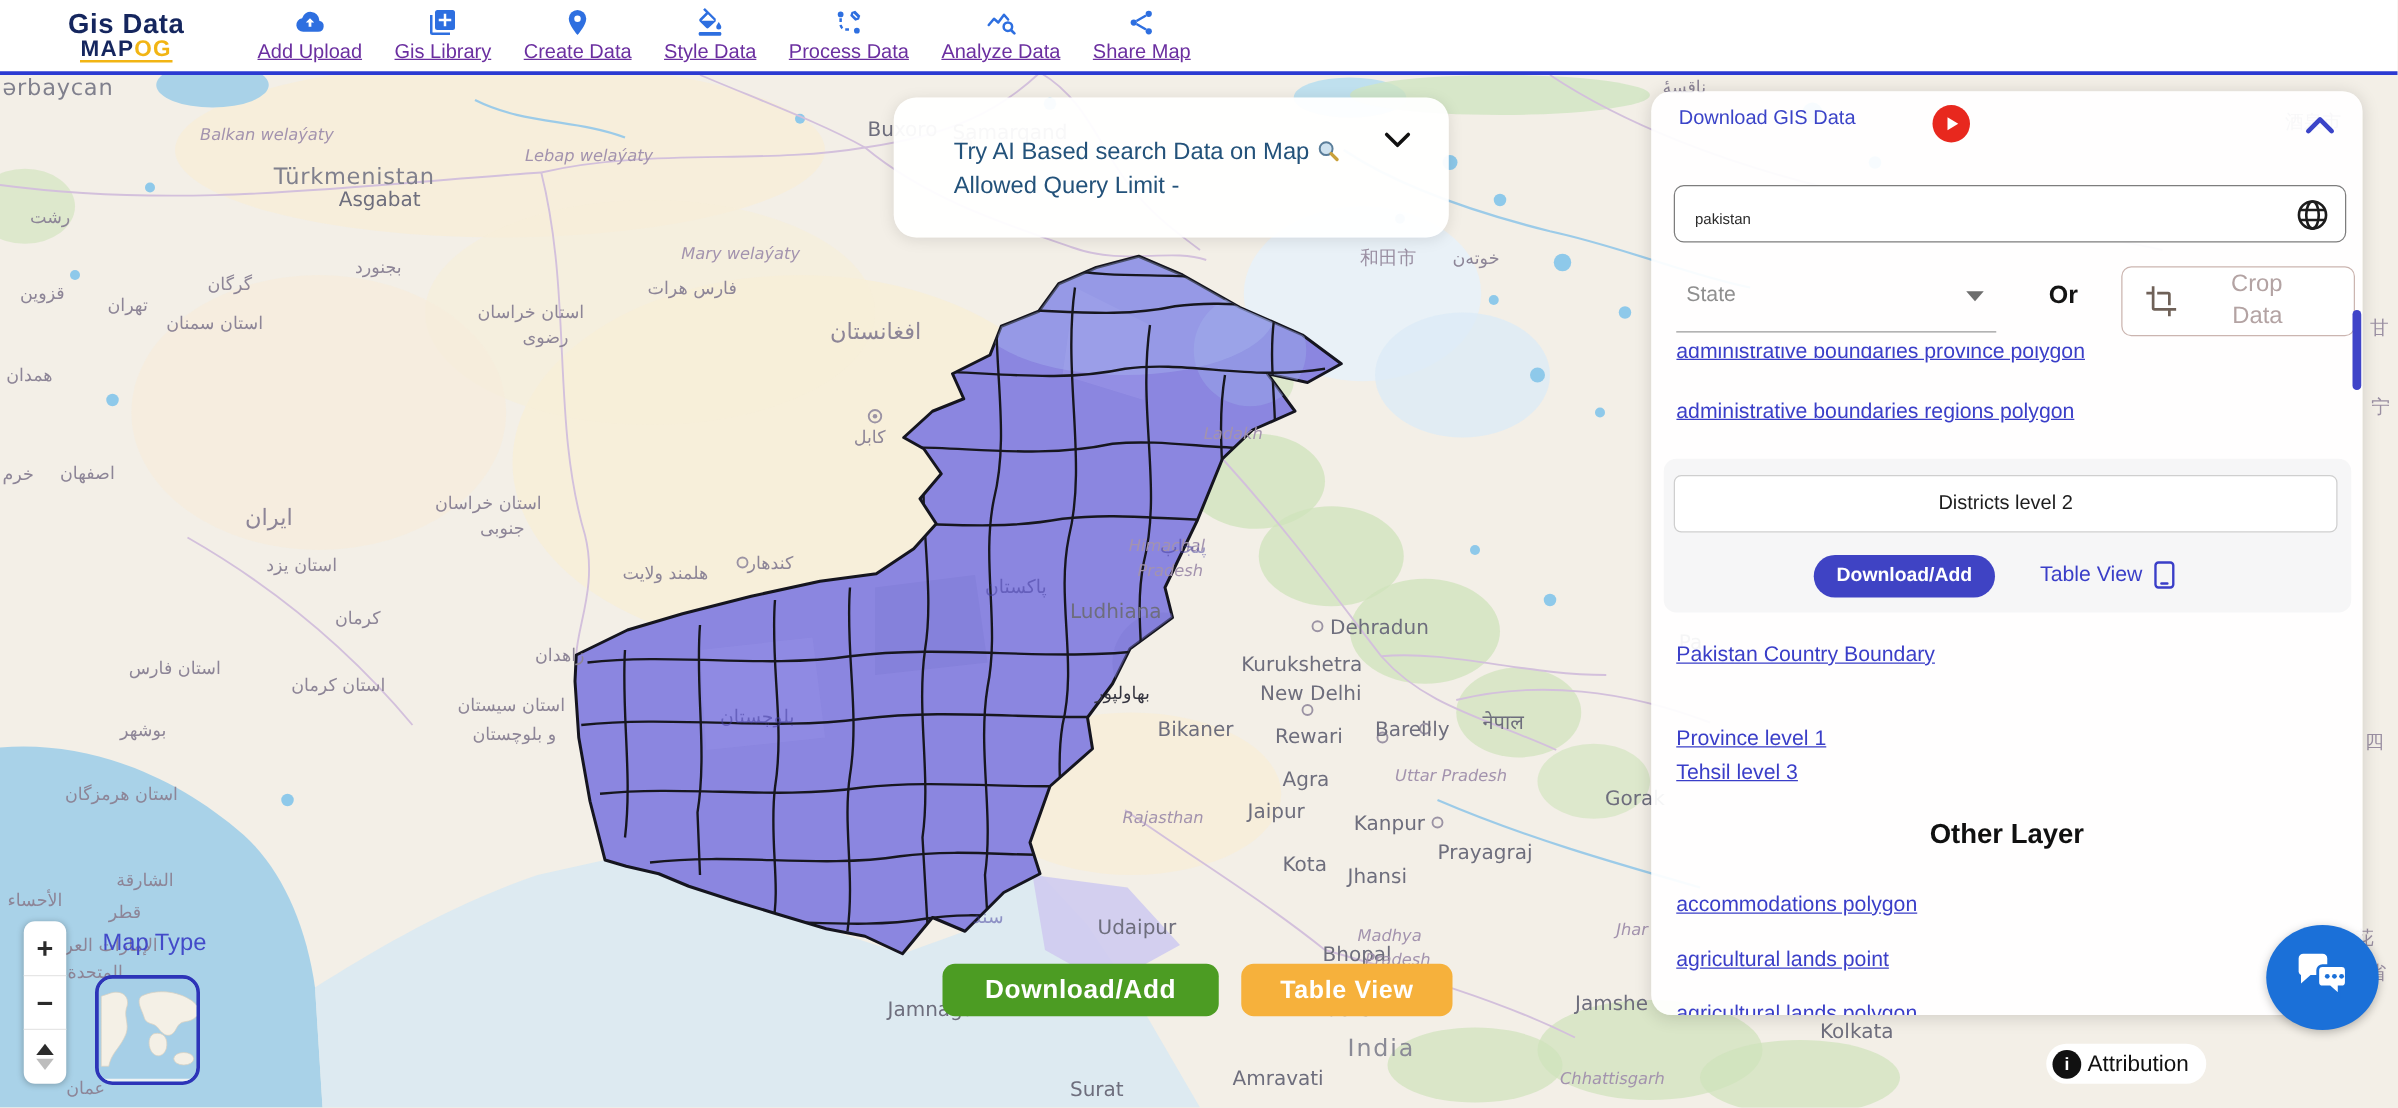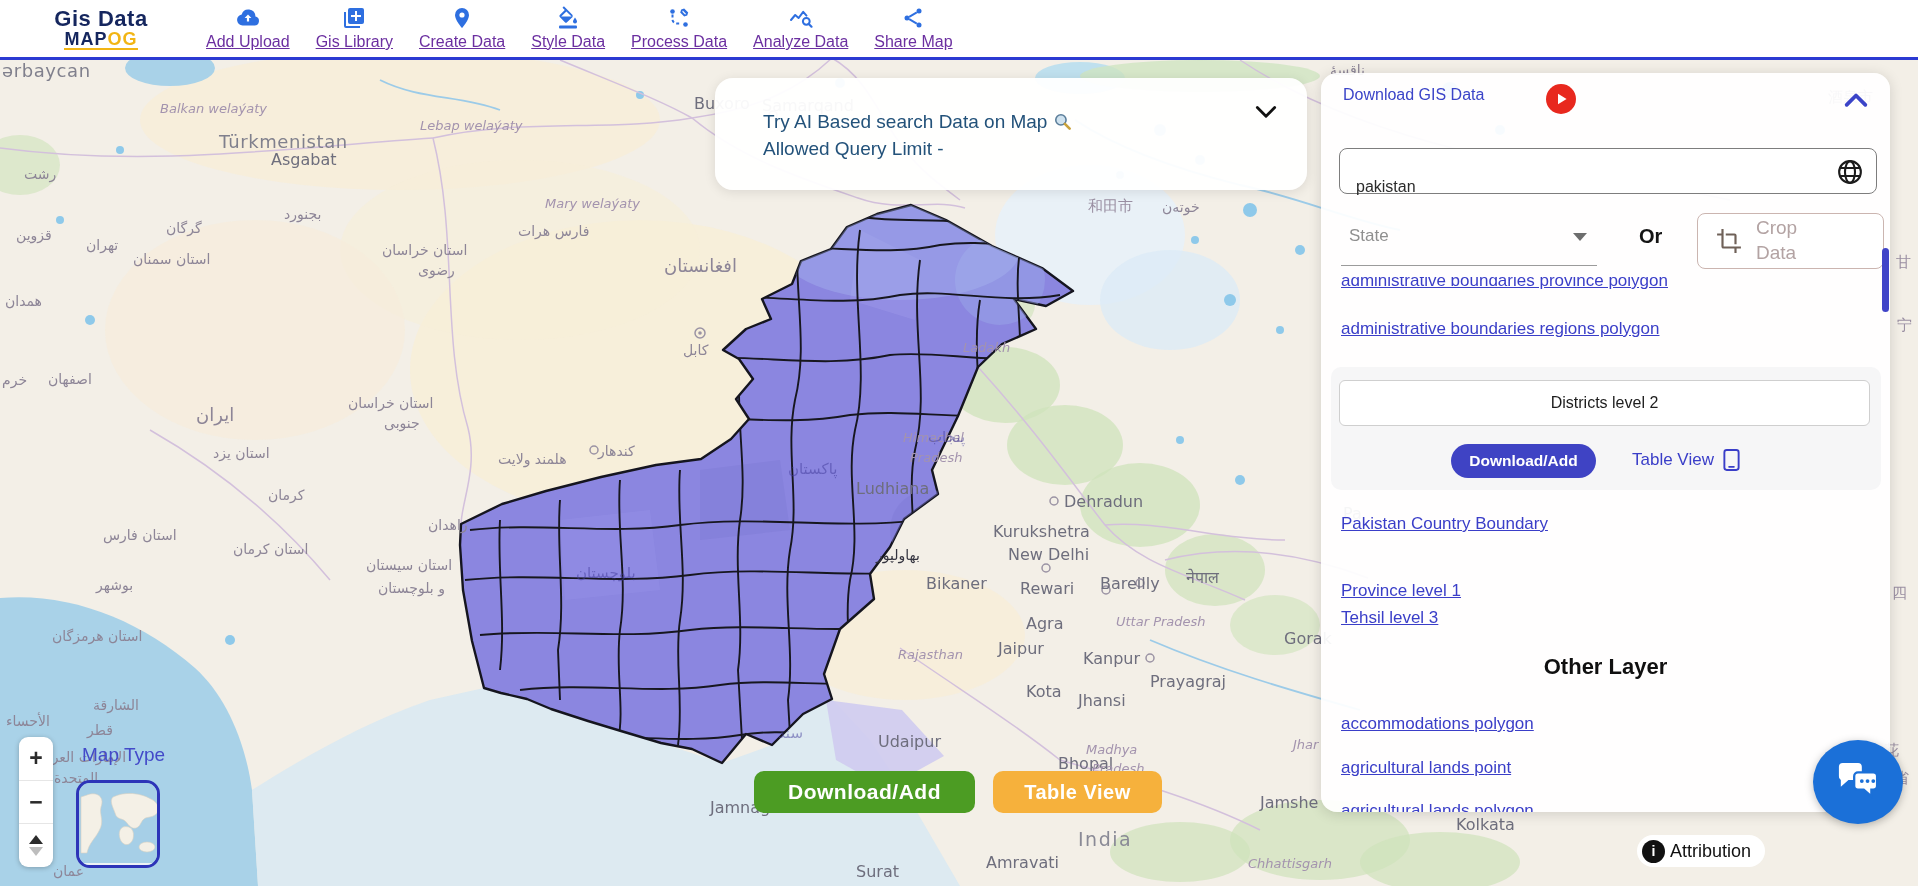--- a/index.html
+++ b/index.html
@@ -35,45 +35,45 @@
   .ml-big { color:#80808d; font-size:18px; letter-spacing:.6px; }
   .ml-gi { color:#a393ae; font-style:italic; font-size:13px; }
   .ml-ar { color:#8d8597; font-size:14px; }
   .ml-arbig { color:#8d8597; font-size:18px; }
   .ml-cn { color:#9a8fa2; font-size:15px; }
   .ml-fade { color:#403a9a; opacity:.5; font-size:15px; }
   .ml-dark { color:#34343f; font-size:14px; }
   .ml-country { color:#8a8a96; font-size:19px; letter-spacing:1.5px; }
 
   
-  #aicard { position:absolute; left:715px; top:78px; width:592px; height:112px; background:rgba(255,255,255,.95);
+  #aicard { position:absolute; left:715px; top:78px; width:444px; height:112px; background:rgba(255,255,255,.95);
     border-radius:18px; box-shadow:0 2px 12px rgba(0,0,0,.10); z-index:3; }
   #aicard .t1 { position:absolute; left:48px; top:33px; font-size:19px; color:#23527a; font-weight:500; }
   #aicard .t2 { position:absolute; left:48px; top:60px; font-size:19px; color:#23527a; font-weight:500; }
   #ai-chev { position:absolute; right:28px; top:24px; cursor:pointer; }
 
   
   #panel { position:absolute; left:1321px; top:73px; width:569px; height:739px; background:rgba(255,255,255,.93);
     border-radius:16px; box-shadow:0 2px 14px rgba(0,0,0,.14); z-index:4; overflow:hidden; }
   #panel-title { position:absolute; left:22px; top:13px; font-size:16px; color:#3b44c8; cursor:pointer; }
   #yt-icon { position:absolute; left:224px; top:10px; cursor:pointer; }
   #panel-chev { position:absolute; right:20px; top:14px; cursor:pointer; }
   #search-box { position:absolute; left:18px; top:75px; width:538px; height:46px; border:1px solid #7d7d7d;
     border-radius:8px; background:#fff; }
-  #search-input { position:absolute; left:16px; top:16px; width:460px; height:44px; border:none; outline:none;
-    font-size:16px; color:#2b2b2b; background:transparent; font-family:"Liberation Sans",sans-serif; }
+  #search-input { position:absolute; left:16px; top:4px; width:460px; height:44px; border:none; outline:none;
+    font-size:12px; color:#2b2b2b; background:transparent; font-family:"Liberation Sans",sans-serif; }
   #globe-icon { position:absolute; right:12px; top:9px; }
   #state-select { position:absolute; left:20px; top:136px; width:256px; height:57px; border-bottom:1px solid #9b9b9b; cursor:pointer; }
   #state-select .slabel { position:absolute; left:8px; top:17px; font-size:17px; color:#8f8f8f; }
   #state-select .scaret { position:absolute; right:10px; top:24px; width:0; height:0;
     border-left:7px solid transparent; border-right:7px solid transparent; border-top:8px solid #6d6d6d; }
   #or-label { position:absolute; left:318px; top:152px; font-size:20px; font-weight:600; color:#141414; }
   #crop-btn { position:absolute; left:376px; top:140px; width:187px; height:56px; border:1px solid #cbb5b0;
     border-radius:8px; background:#fff; display:flex; align-items:center; gap:14px; padding-left:18px; cursor:pointer; }
-  #crop-btn .ctext { font-size:19px; color:#b3a3a3; line-height:1.3; width:70px; }
+  #crop-btn .ctext { font-size:19px; color:#b3a3a3; line-height:1.3; width:70px;text-align:right; }
   .plink { font-size:17px; font-weight:500; color:#3a3ec8; text-decoration:underline; cursor:pointer; white-space:nowrap; }
   #links-top { position:absolute; left:20px; top:204px; width:520px; height:88px; overflow:hidden; }
   #links-top .plink { display:block; }
   #link-t0 { margin-top:-6px; } #link-t1 { margin-top:28px; }
   #layer-card { position:absolute; left:10px; top:294px; width:550px; height:123px; background:#f6f6f7; border-radius:10px; }
   #layer-name-box { position:absolute; left:8px; top:13px; width:531px; height:46px; background:#fff;
     border:1px solid #cfcfcf; border-radius:6px; display:flex; align-items:center; justify-content:center;
     font-size:16px; color:#1d1d1d; }
   #dl-add-pill { position:absolute; left:120px; top:77px; width:145px; height:34px; background:#3f43c4; color:#fff;
     border:none; border-radius:18px; font-size:15.5px; font-weight:700; cursor:pointer; font-family:"Liberation Sans",sans-serif; }

